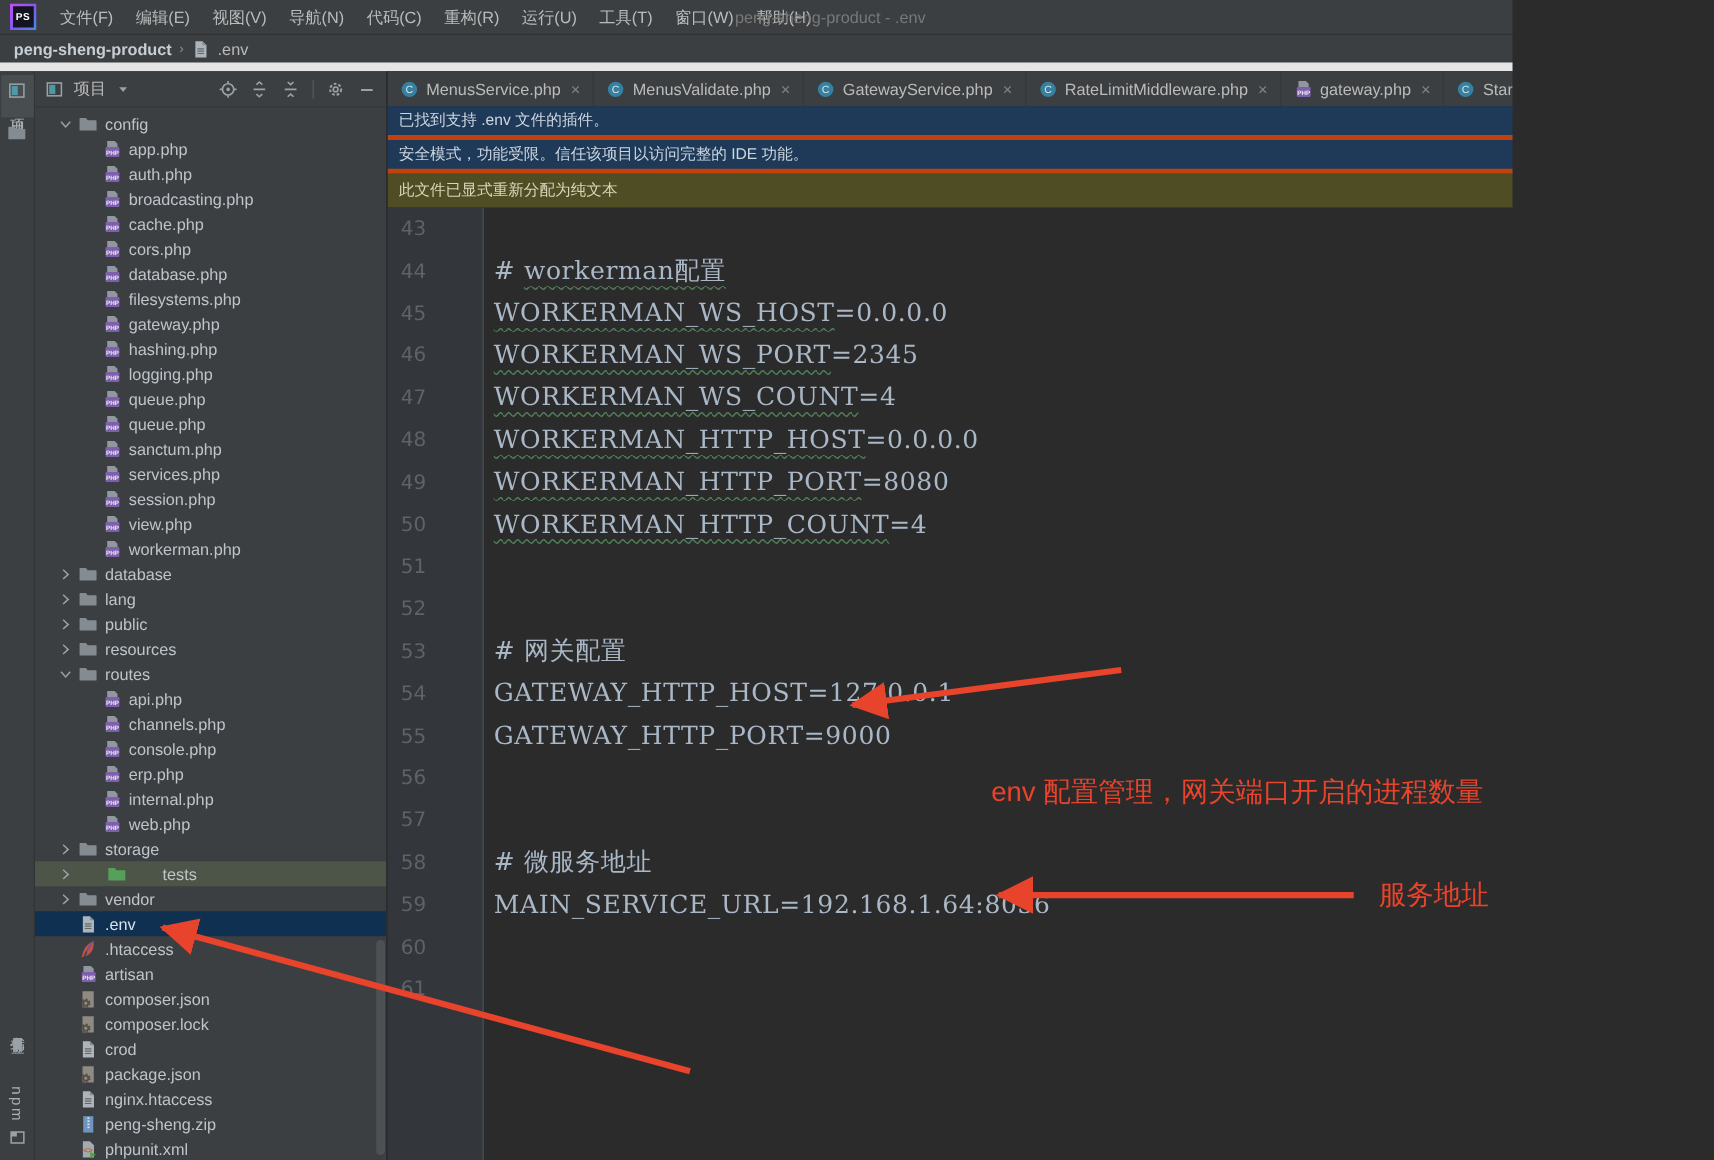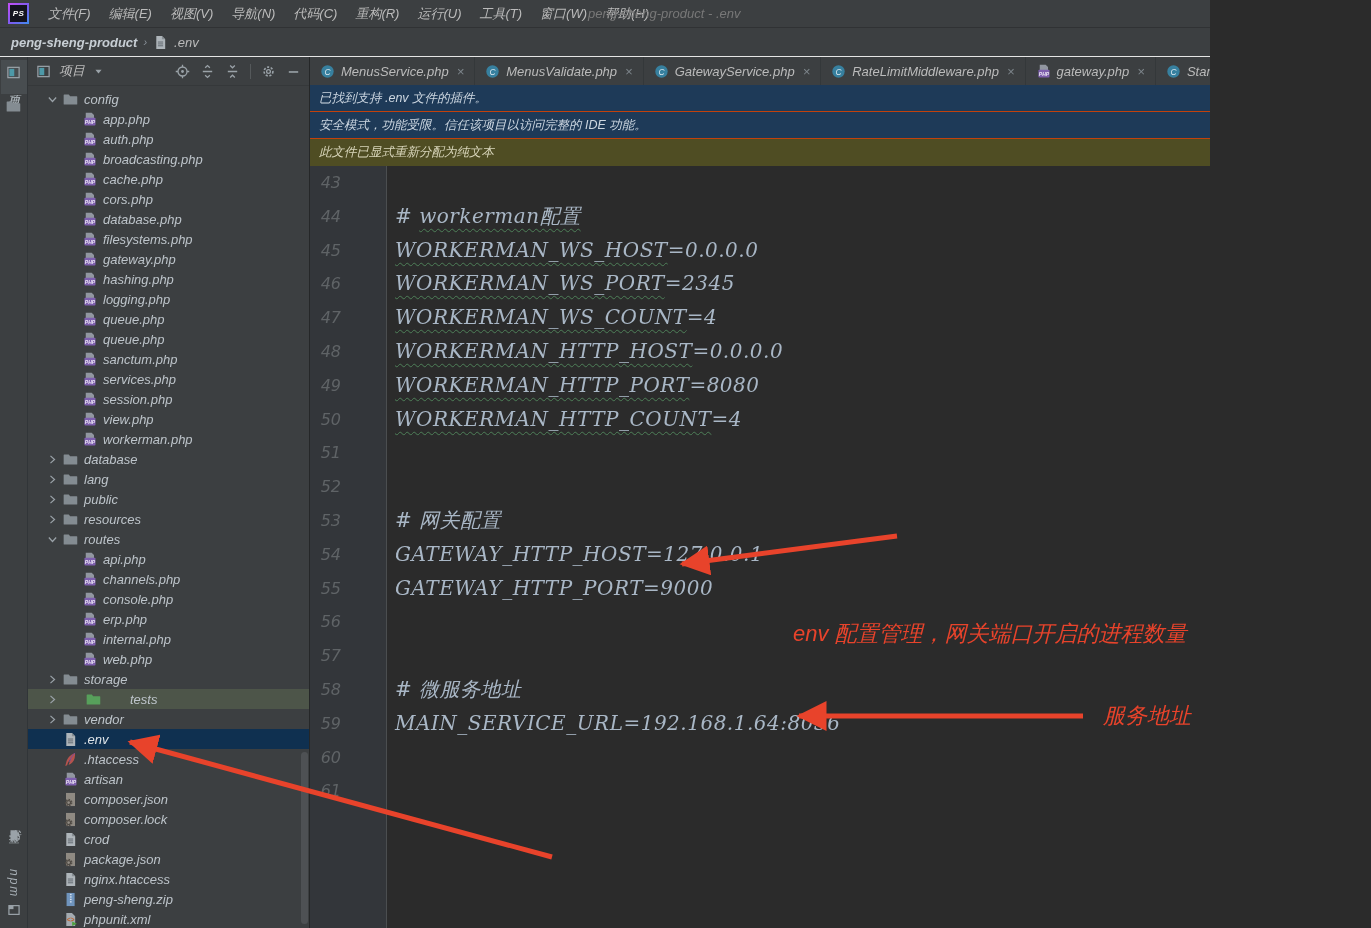--- a/index.html
+++ b/index.html
@@ -1,33 +1,33 @@
 <!DOCTYPE html>
 <html><head>
 <meta charset="utf-8">
 <style>
   * { margin:0; padding:0; box-sizing:border-box; }
   html,body { width:1371px; height:928px; overflow:hidden; background:#2b2b2b;
               font-family:"Liberation Sans", sans-serif; }
-  .app { position:relative; width:1210px; height:928px;font-style:italic; }
+  .app { position:relative; width:1210px; height:928px; }
 
   
   .titlebar { height:28px; background:#3c3f41; display:flex; align-items:center;
               padding-left:8px; border-bottom:1px solid #303234; position:relative; }
   .logo { width:21px; height:21px; margin-right:10px; display:flex; align-items:center;
           justify-content:center; font-size:8px; font-weight:bold; color:#fff;
           background:linear-gradient(#14141f,#14141f) padding-box,
                      linear-gradient(135deg,#c64ef6 0%,#7a5cf0 55%,#3f8ef0 100%) border-box;
           border:2px solid transparent; letter-spacing:.5px; }
   .menu-item { padding:0 9px; line-height:27px; font-size:13px; color:#bbbbbb; }
   .win-title { position:absolute; left:588px; top:0; line-height:28px; font-size:13px; color:#787878; }
 
   
   .breadcrumb-bar { height:29px; background:#3c3f41; display:flex; align-items:center;
-                    padding-left:11px; gap:6px; border-bottom:1px solid #e5e5e5; }
+                    padding-left:11px; gap:6px; border-bottom:7px solid #e5e5e5; }
   .bc-project { font-size:13px; font-weight:bold; color:#c7ced4; }
   .bc-sep { font-size:11px; color:#8a9299; }
   .bc-file { font-size:13px; color:#bbbbbb; }
   .bc-icon { display:flex; }
 
   
   .main { display:flex; height:871px; }
 
   .tool-strip { width:28px; background:#3c3f41; border-right:1px solid #313538;
                 display:flex; flex-direction:column; align-items:center; padding:3px 0 6px 0; }
@@ -59,21 +59,21 @@
 
   
   .editor { flex:1; min-width:0; display:flex; flex-direction:column; background:#2b2b2b; }
   .tabbar { height:28px; background:#3c3f41; display:flex; overflow:hidden; flex:none; }
   .tab { display:flex; align-items:center; gap:6px; padding:0 10px; font-size:13px;
          color:#bbbbbb; border-right:1px solid #34383a; flex:none; }
   .tab-close { color:#7e868c; font-size:13px; margin-left:2px; }
 
   .banner { height:27px; display:flex; align-items:center; padding:0 9px;
             font-size:12.5px; flex:none; }
-  .banner.info { background:#1e3a58; color:#ccd6e0; border-bottom:1px solid #c2410c; }
+  .banner.info { background:#1e3a58; color:#ccd6e0; border-bottom:4px solid #c2410c; }
   .banner.warning { background:#4f4d23; color:#d8d5ba; }
 
   .code-area { flex:1; position:relative; overflow:hidden;
                font-family:"DejaVu Serif","Liberation Serif",serif; }
   .gutter-bg { position:absolute; left:0; top:0; bottom:0; width:77px;
                background:#33363a; border-right:1px solid #4b4e50; }
   .code-line { position:relative; height:33.8px; line-height:33.8px; }
   .ln { position:absolute; left:0; width:31px; text-align:right; color:#5f6366;
         font-size:16px; font-family:"DejaVu Sans",sans-serif; }
   .code-text { position:absolute; left:85px; color:#a9b7c6; font-size:20px;

